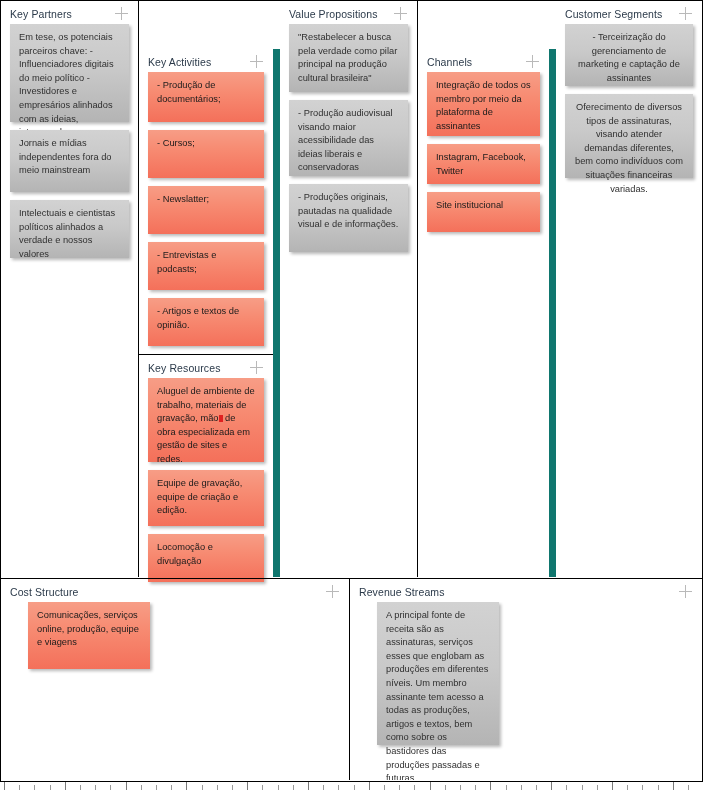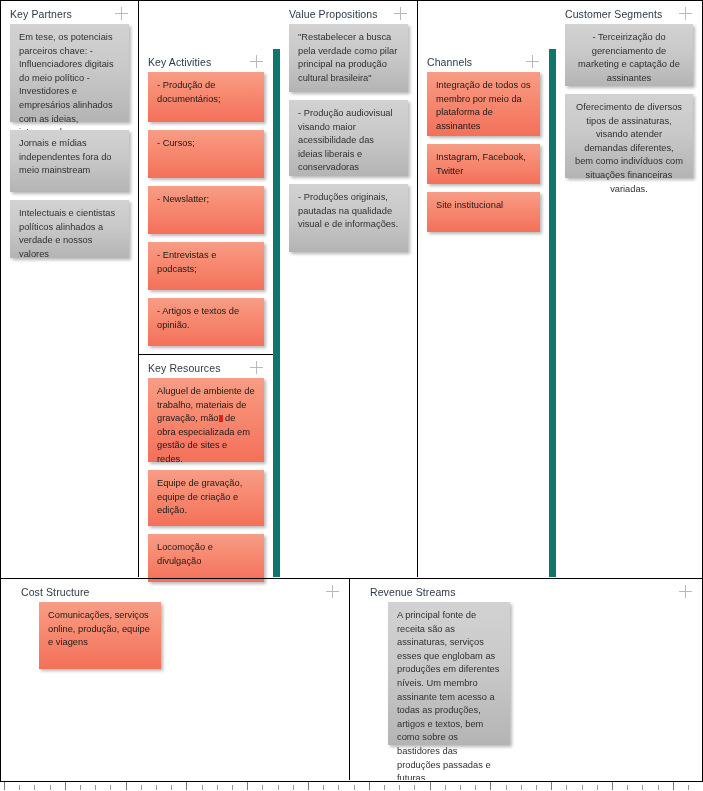--- a/index.html
+++ b/index.html
@@ -71,21 +71,21 @@
   .bottom-region {
     position: absolute;
     left: 1px;
     top: 578px;
     width: 701px;
     height: 202px;
     display: flex;
     box-sizing: border-box;
     border-top: 1px solid #000000;
   }
-  .bcol { box-sizing: border-box; padding-left: 11px; }
+  .bcol { box-sizing: border-box; }
   .bcol-cost { width: 349px; border-right: 1px solid #000000; }
   .bcol-rev { width: 352px; }
 
   
   .block {
     display: flex;
     flex-direction: column;
     height: 100%;
     box-sizing: border-box;
   }

